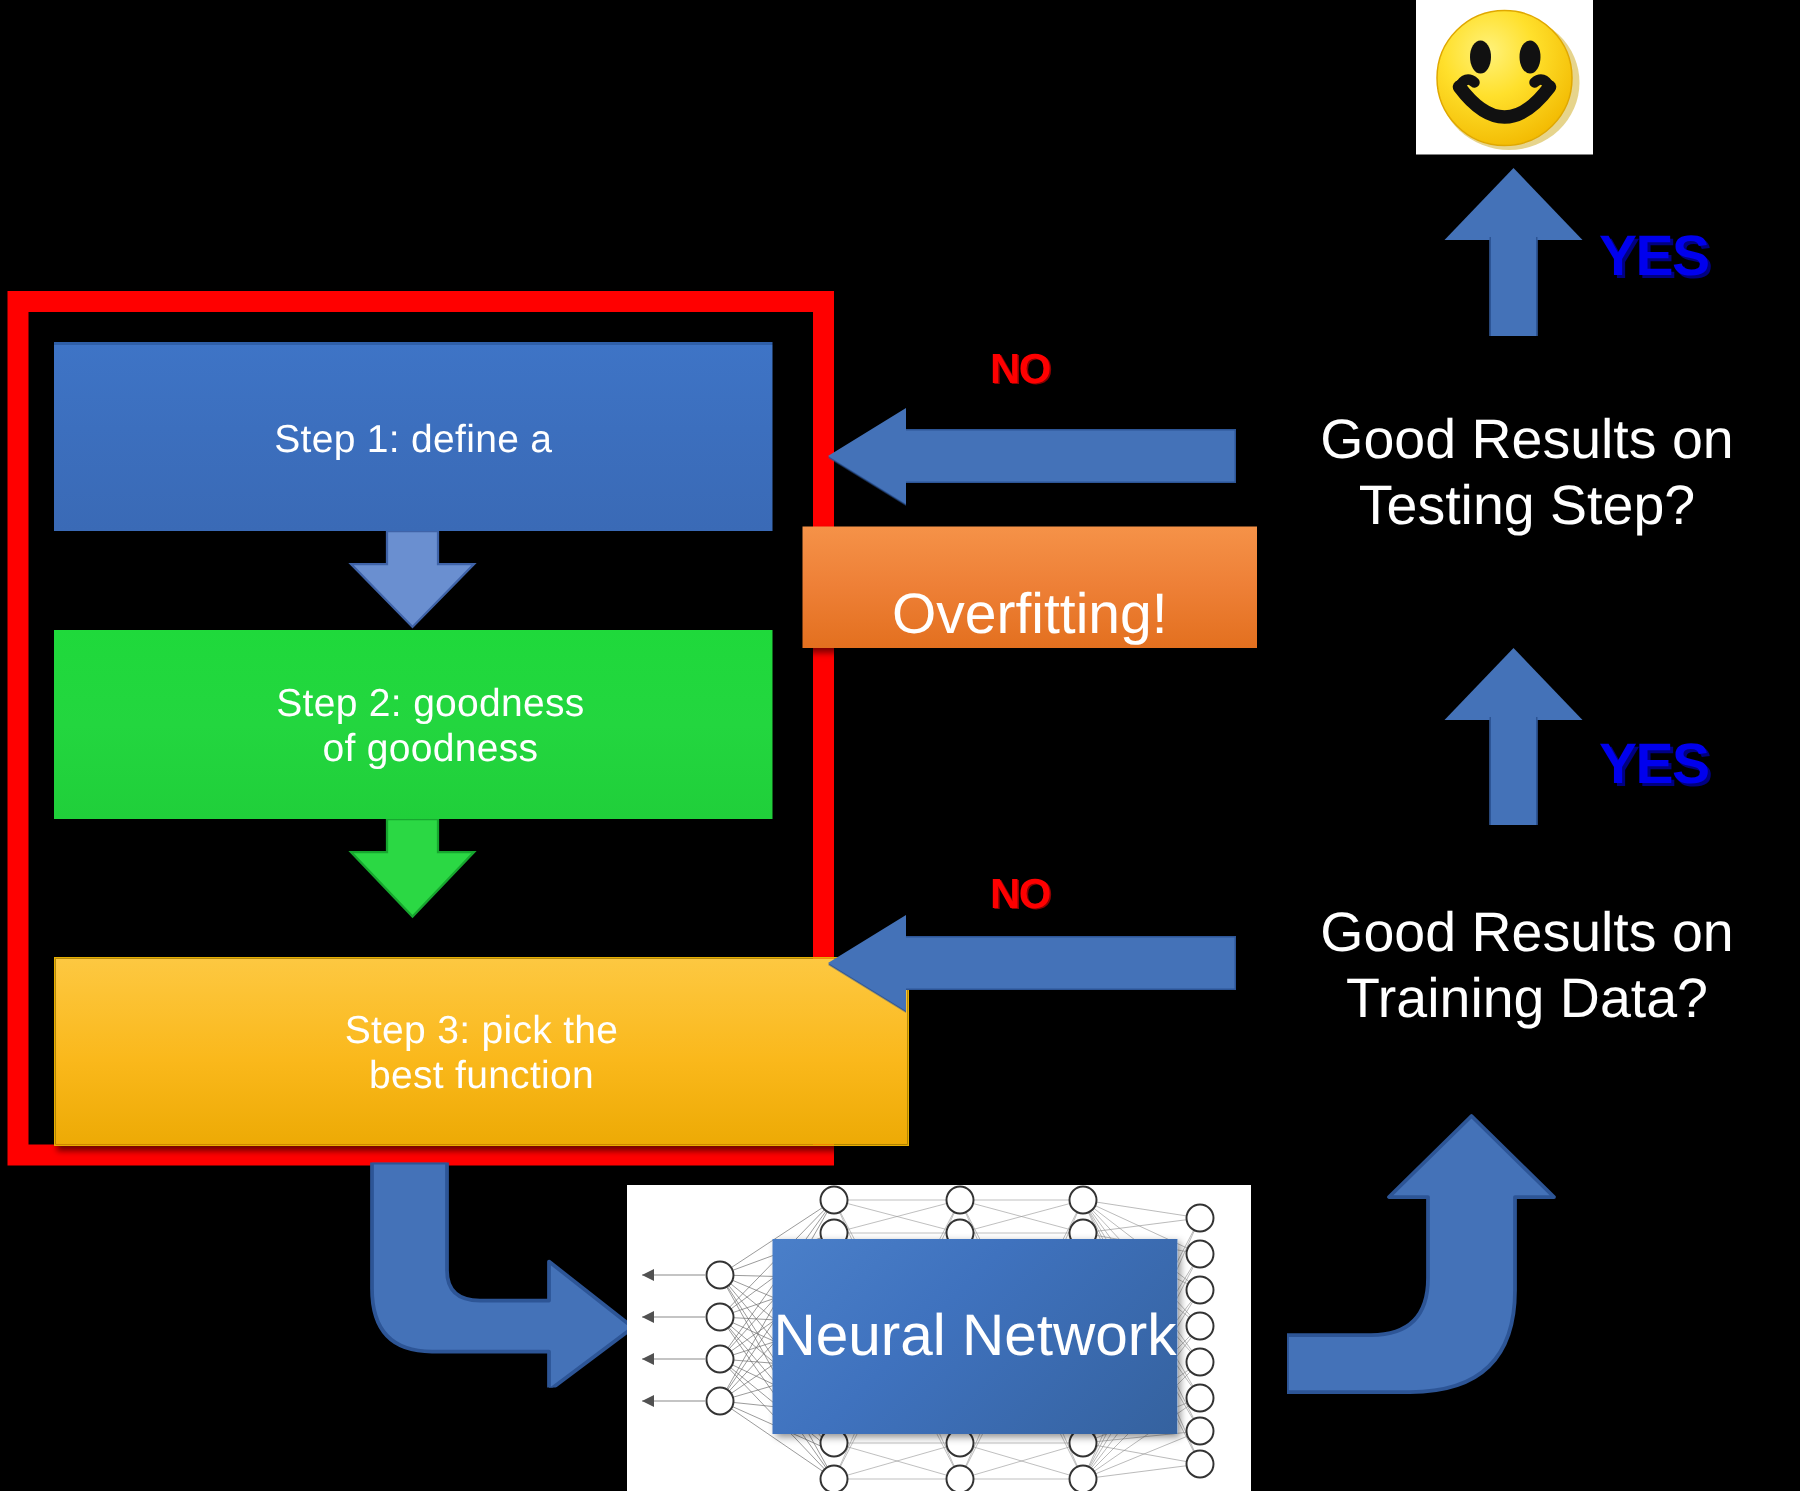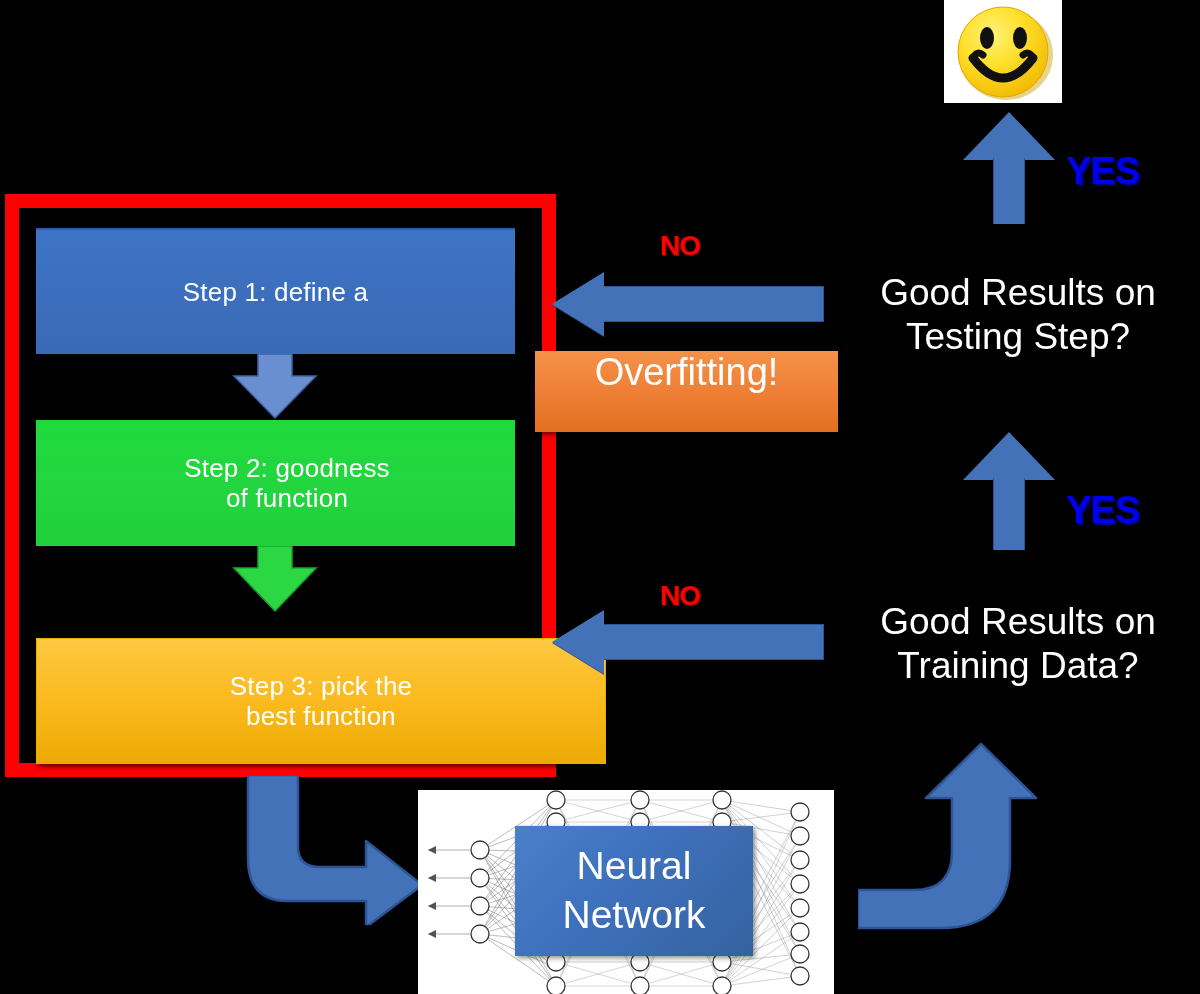--- a/index.html
+++ b/index.html
@@ -53,21 +53,21 @@
   .yes-label{color:#0000EE;font-weight:bold;font-size:38px;
       letter-spacing:-1px;text-shadow:2px 2px 0 #000080;}
 
   
   .question{color:#FFFFFF;font-size:37px;line-height:1.2;text-align:center;}
 
   
   .overfit{
     left:535px;top:351px;width:303px;height:81px;
     background:linear-gradient(180deg,#F59248 0%,#EE8037 48%,#E3701F 100%);
-    color:#fff;font-size:38px;display:flex;align-items:flex-start;
+    color:#fff;font-size:38px;display:flex;align-items:flex-end;
     justify-content:center;box-shadow:2px 3px 4px rgba(0,0,0,.5);
   }
 
   
   .up-arrow{position:absolute;}
   .up-arrow .ahead{position:absolute;left:0;top:0;width:0;height:0;
       border-left:46px solid transparent;border-right:46px solid transparent;
       border-bottom:48px solid #4472B8;}
   .up-arrow .ashaft{position:absolute;left:30px;top:46px;width:32px;
       background:#4472B8;border-left:1px solid #2d5596;border-right:1px solid #2d5596;
@@ -75,21 +75,21 @@
 
   
   .curve{position:absolute;}
 
   
   .smiley-box{left:944px;top:0px;width:118px;height:103px;background:#FFFFFF;}
 
   
   .nn-panel{left:418px;top:790px;width:416px;height:204px;background:#FFFFFF;overflow:hidden;}
   .nn-label{
-    left:515px;top:826px;width:238px;height:130px;
+    left:515px;top:826px;width:270px;height:130px;
     background:linear-gradient(135deg,#4a7fc9 0%,#3F72BE 40%,#35629f 100%);
     color:#fff;font-size:39px;line-height:1.25;text-align:center;
     display:flex;align-items:center;justify-content:center;
     box-shadow:2px 2px 5px rgba(0,0,0,.45);
   }
 </style>
 </head>
 <body>
 
 <div id="stage">
@@ -104,21 +104,21 @@
 
   <div class="abs blue-down">
     <svg width="86" height="66" viewBox="0 0 86 66">
       <polygon points="26,0 60,0 60,22 84,22 43,64 2,22 26,22" fill="#6A8FD0" stroke="#3f63a8" stroke-width="1.5"></polygon>
     </svg>
   </div>
 
   <div class="abs step step2">
     <div>
       <span>Step 2: goodness</span>
-      <span>of function</span>
+      <span>of goodness</span>
     </div>
   </div>
 
   <div class="abs green-down">
     <svg width="86" height="67" viewBox="0 0 86 67">
       <polygon points="26,0 60,0 60,22 84,22 43,65 2,22 26,22" fill="#2BD844" stroke="#17a62f" stroke-width="1.5"></polygon>
     </svg>
   </div>
 
   <div class="abs step step3">

